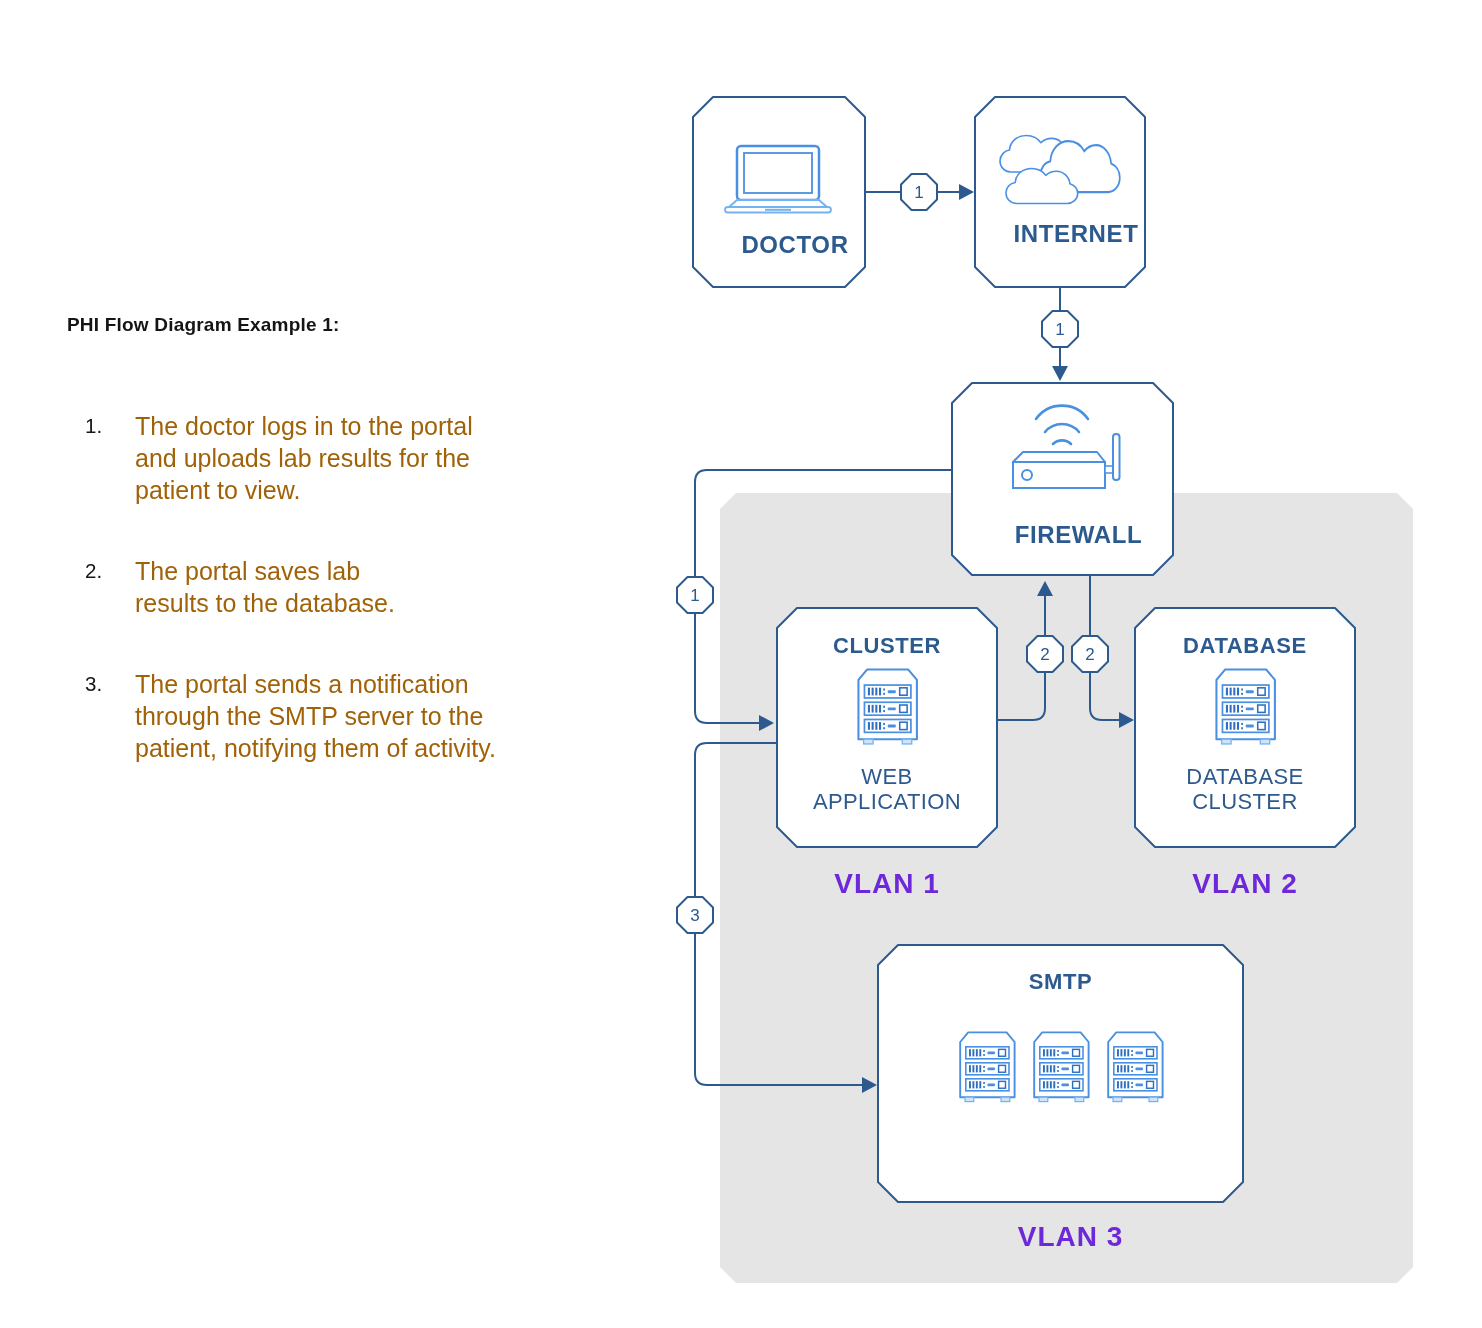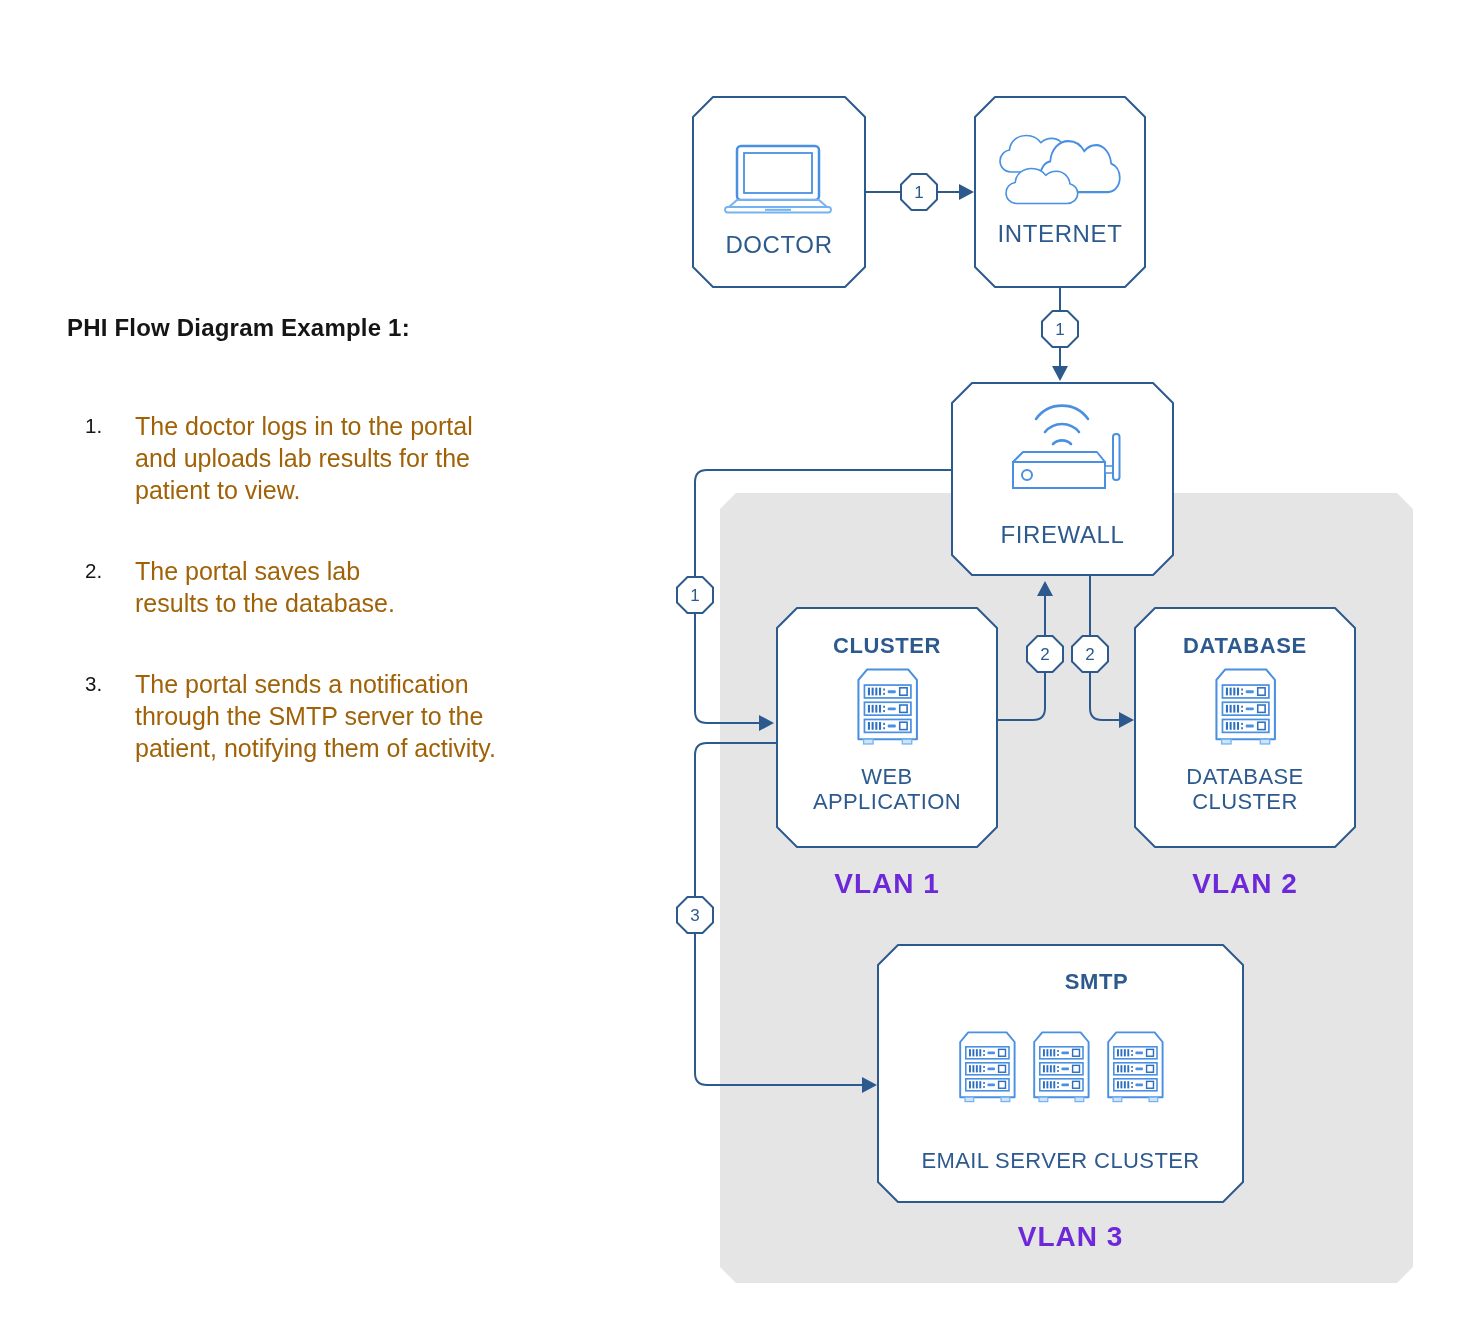--- a/index.html
+++ b/index.html
@@ -4,33 +4,33 @@
 <style>
   html,body{margin:0;padding:0;background:#ffffff;}
   .stage{
     position:relative;width:1482px;height:1328px;background:#ffffff;
     font-family:"Liberation Sans",sans-serif;overflow:hidden;
   }
   .diagram-svg{position:absolute;left:0;top:0;}
   
   .panel-title{
     position:absolute;left:67px;top:314px;width:460px;margin:0;
-    font-size:24px;font-weight:700;color:#151515;letter-spacing:.2px;
+    font-size:19px;font-weight:700;color:#151515;letter-spacing:.2px;
   }
   .steps{position:absolute;left:85px;top:410px;width:440px;}
   .step{display:flex;margin-bottom:49px;}
   .step .num{
     width:50px;flex:0 0 50px;font-size:20.5px;line-height:32px;color:#151515;
   }
   .step .txt{
     font-size:25px;line-height:32px;color:#a16207;white-space:pre-line;
   }
   
   .lbl{position:absolute;text-align:center;color:#2d5a8e;}
-  .node-caption{font-size:24px;font-weight:400;letter-spacing:.6px;}
+  .node-caption{font-size:24px;font-weight:700;letter-spacing:.6px;padding-left:16px;}
   .node-title{font-size:22px;font-weight:700;letter-spacing:.6px;}
   .node-sub{font-size:22px;font-weight:400;letter-spacing:.4px;line-height:1.15;white-space:pre-line;}
   .vlan{font-size:28px;font-weight:700;color:#6d28d9;letter-spacing:1px;}
   
   .zone{fill:#e5e5e5;stroke:none;}
   .node-box{fill:#ffffff;stroke:#2d5a8e;stroke-width:2;stroke-linejoin:round;}
   .edge{fill:none;stroke:#2d5a8e;stroke-width:2;}
   .arrow{fill:#2d5a8e;stroke:none;}
   .badge-oct{fill:#ffffff;stroke:#2d5a8e;stroke-width:2;stroke-linejoin:round;}
   .badge-num{font-size:17px;fill:#2d5a8e;text-anchor:middle;font-family:"Liberation Sans",sans-serif;}
@@ -182,20 +182,19 @@
   <div class="lbl node-caption" style="left:952px;top:521px;width:221px;">FIREWALL</div>
 
   <div class="lbl node-title" style="left:777px;top:633px;width:220px;">CLUSTER</div>
   <div class="lbl node-sub" style="left:777px;top:764px;width:220px;">WEB
 APPLICATION</div>
 
   <div class="lbl node-title" style="left:1135px;top:633px;width:220px;">DATABASE</div>
   <div class="lbl node-sub" style="left:1135px;top:764px;width:220px;">DATABASE
 CLUSTER</div>
 
-  <div class="lbl node-title" style="left:878px;top:969px;width:365px;padding-left:36px;">SMTP</div>
-  <div class="lbl node-sub" style="left:878px;top:1148px;width:365px;">EMAIL SERVER CLUSTER</div>
+  <div class="lbl node-title" style="left:878px;top:969px;width:365px;">SMTP</div>
 
   <div class="lbl vlan" style="left:777px;top:868px;width:220px;">VLAN 1</div>
   <div class="lbl vlan" style="left:1135px;top:868px;width:220px;">VLAN 2</div>
   <div class="lbl vlan" style="left:878px;top:1221px;width:385px;">VLAN 3</div>
 
 </div>
 
 </body></html>

